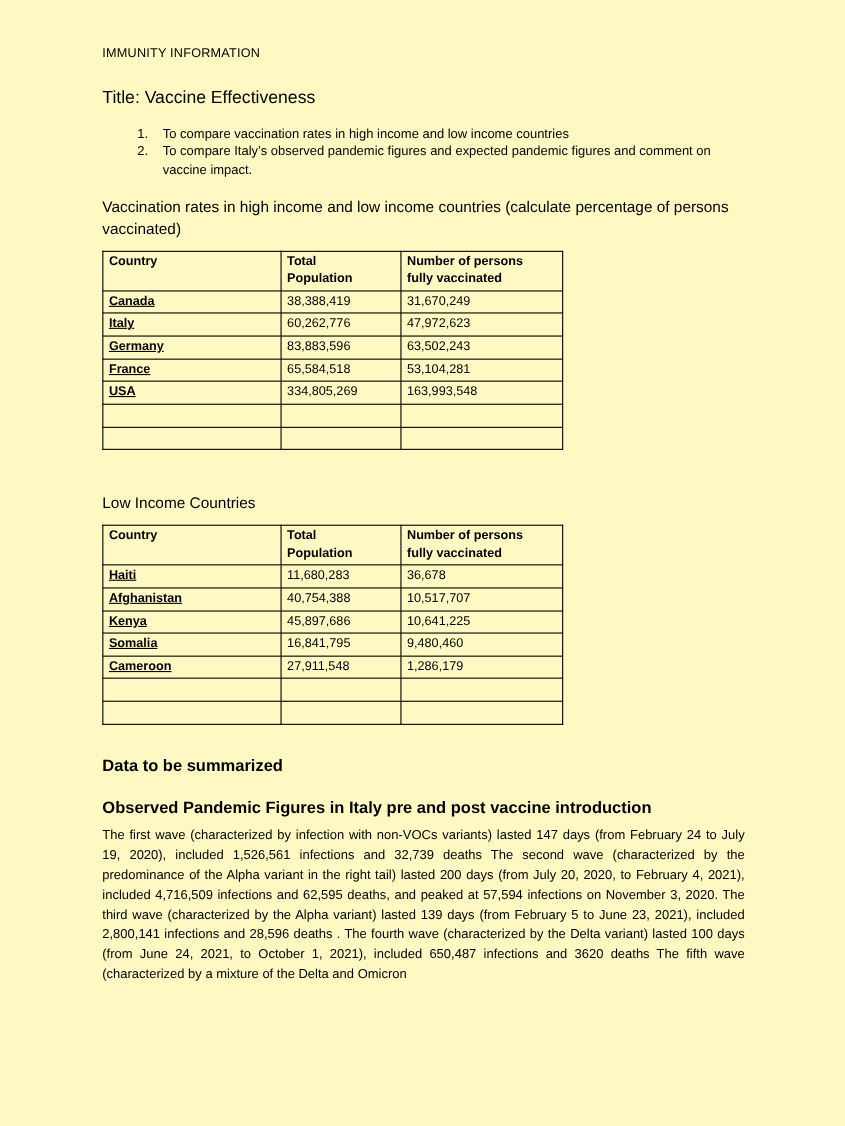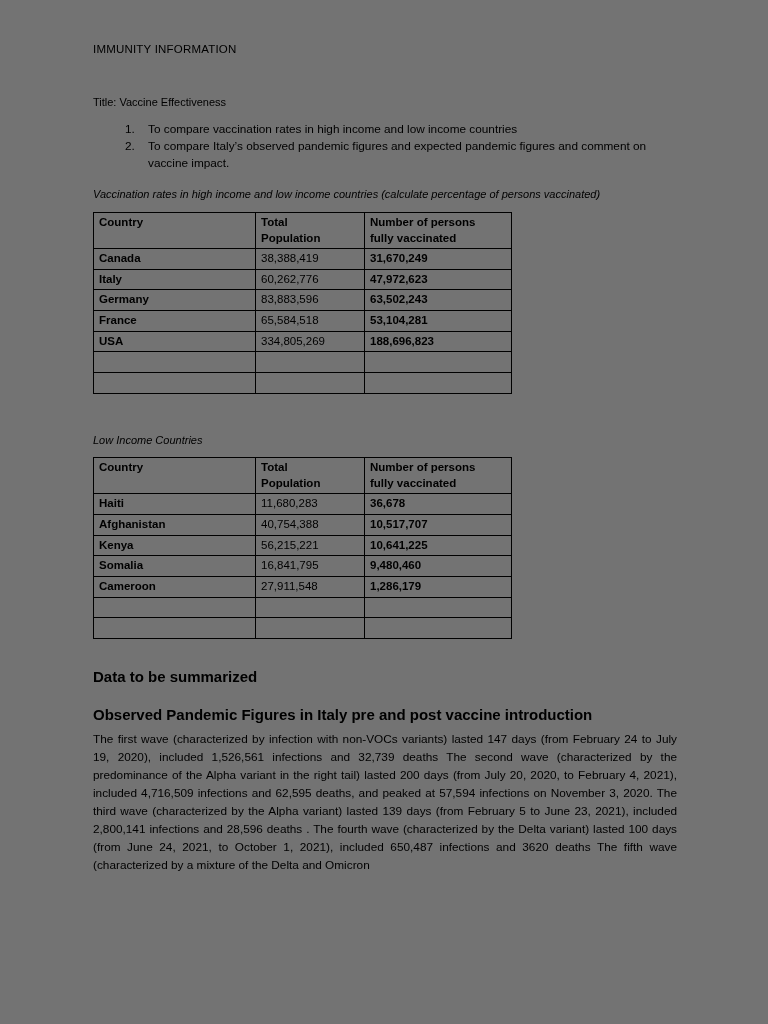--- a/index.html
+++ b/index.html
@@ -14,39 +14,39 @@
     font-family: "Liberation Sans", sans-serif;
     color: #000000;
     overflow: hidden;
     position: relative;
   }
   .page {
     width: 768px;
     height: 1024px;
     padding: 0;
     position: relative;
-    background: #737373;
+    background: #fef9c3;
   }
   .content {
     position: absolute;
     left: 93px;
     top: 0;
     width: 584px;
   }
 
   .doc-header {
     font-size: 11.5px;
     letter-spacing: 0.2px;
     padding-top: 43px;
     line-height: 1.2;
   }
 
   .title-line {
-    font-size: 11px;
-    margin-top: 38px;
+    font-size: 16px;
+    margin-top: 23px;
     line-height: 1.3;
   }
 
   .aim-label {
     font-size: 11.8px;
     margin-top: 16px;
     line-height: 1.3;
   }
 
   ol.aims {
@@ -54,50 +54,50 @@
     padding-left: 45px;
     font-size: 11.8px;
     line-height: 1.42;
   }
   ol.aims li {
     padding-left: 10px;
     margin-bottom: 0px;
   }
 
   .section-caption {
-    font-size: 11px;
+    font-size: 14px;
     line-height: 1.42;
     margin-top: 16px;
-    font-style: italic;
   }
 
   table.data-table {
     border-collapse: collapse;
     width: 418px;
     margin-top: 9px;
     table-layout: fixed;
   }
   table.data-table td {
     border: 1px solid #000000;
     font-size: 11.5px;
     padding: 2px 23px 2px 5px;
     vertical-align: top;
     line-height: 1.36;
     height: 17px;
   }
   table.data-table td.c1 { width: 162px; }
   table.data-table td.c2 { width: 109px; }
-  table.data-table td.c3 { width: 147px; font-weight: bold; }
+  table.data-table td.c3 { width: 147px; }
 
   table.data-table tr.header-row td {
     font-weight: bold;
     height: 34px;
   }
   table.data-table tr.body-row td.country {
     font-weight: bold;
+    text-decoration: underline;
   }
   table.data-table tr.tall-row td {
     height: 35px;
   }
   table.data-table tr.empty-row td {
     height: 17px;
   }
 
   .hdr-two-line span { display: block; }
 
@@ -162,21 +162,21 @@
           <td class="c3">63,502,243</td>
         </tr>
         <tr class="body-row">
           <td class="c1 country">France</td>
           <td class="c2">65,584,518</td>
           <td class="c3">53,104,281</td>
         </tr>
         <tr class="body-row">
           <td class="c1 country">USA</td>
           <td class="c2">334,805,269</td>
-          <td class="c3">188,696,823</td>
+          <td class="c3">163,993,548</td>
         </tr>
         <tr class="empty-row">
           <td class="c1">&nbsp;</td>
           <td class="c2">&nbsp;</td>
           <td class="c3">&nbsp;</td>
         </tr>
         <tr class="empty-row">
           <td class="c1">&nbsp;</td>
           <td class="c2">&nbsp;</td>
           <td class="c3">&nbsp;</td>
@@ -204,21 +204,21 @@
           <td class="c2">11,680,283</td>
           <td class="c3">36,678</td>
         </tr>
         <tr class="body-row">
           <td class="c1 country">Afghanistan</td>
           <td class="c2">40,754,388</td>
           <td class="c3">10,517,707</td>
         </tr>
         <tr class="body-row">
           <td class="c1 country">Kenya</td>
-          <td class="c2">56,215,221</td>
+          <td class="c2">45,897,686</td>
           <td class="c3">10,641,225</td>
         </tr>
         <tr class="body-row">
           <td class="c1 country">Somalia</td>
           <td class="c2">16,841,795</td>
           <td class="c3">9,480,460</td>
         </tr>
         <tr class="body-row">
           <td class="c1 country">Cameroon</td>
           <td class="c2">27,911,548</td>

